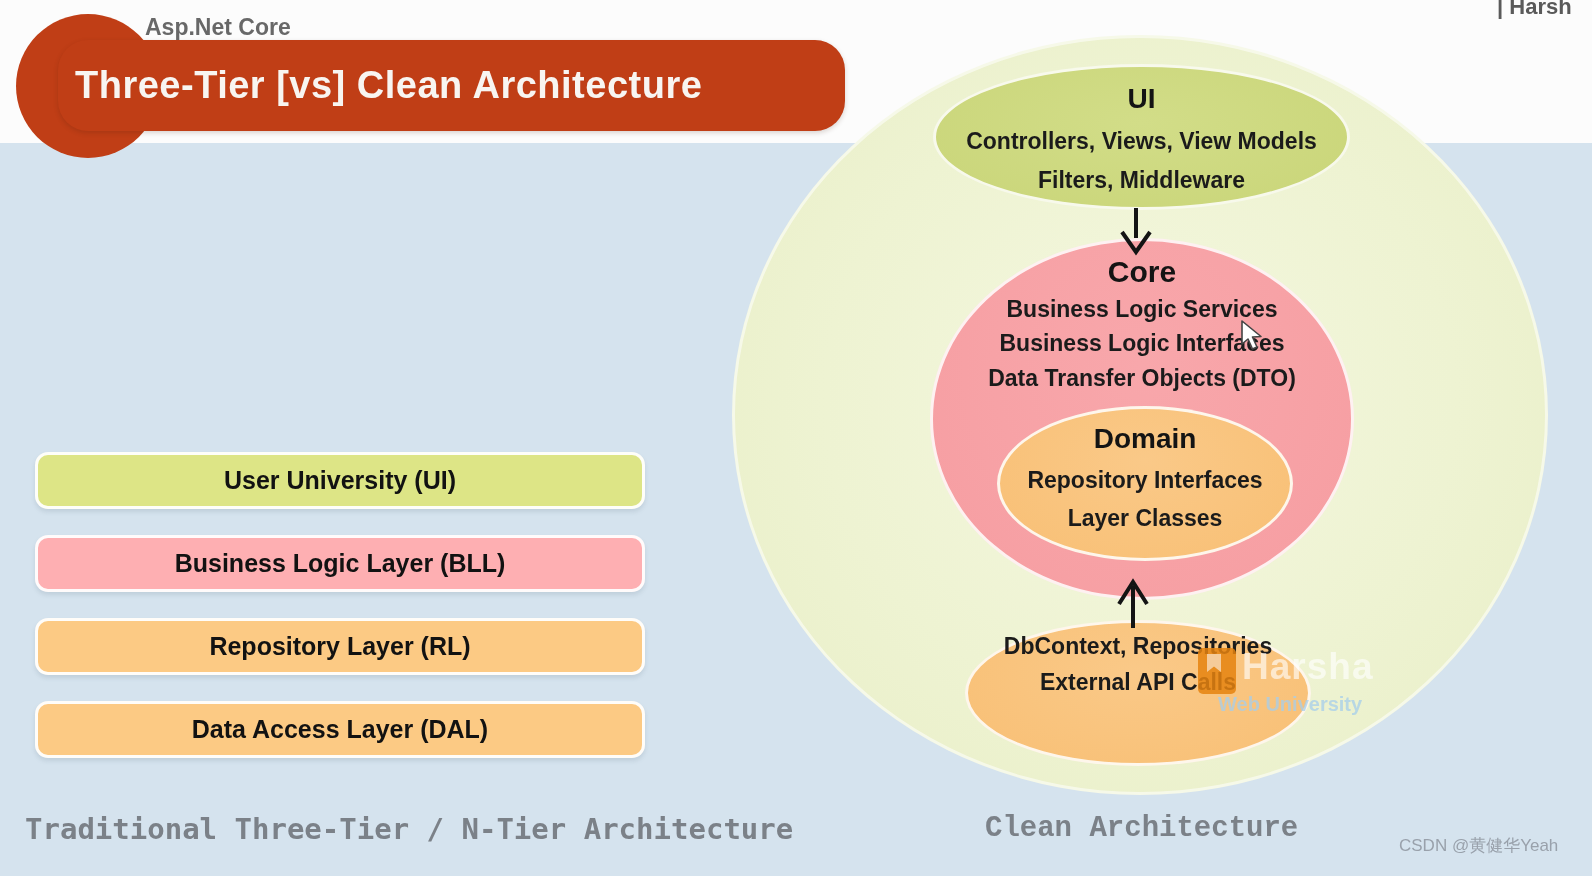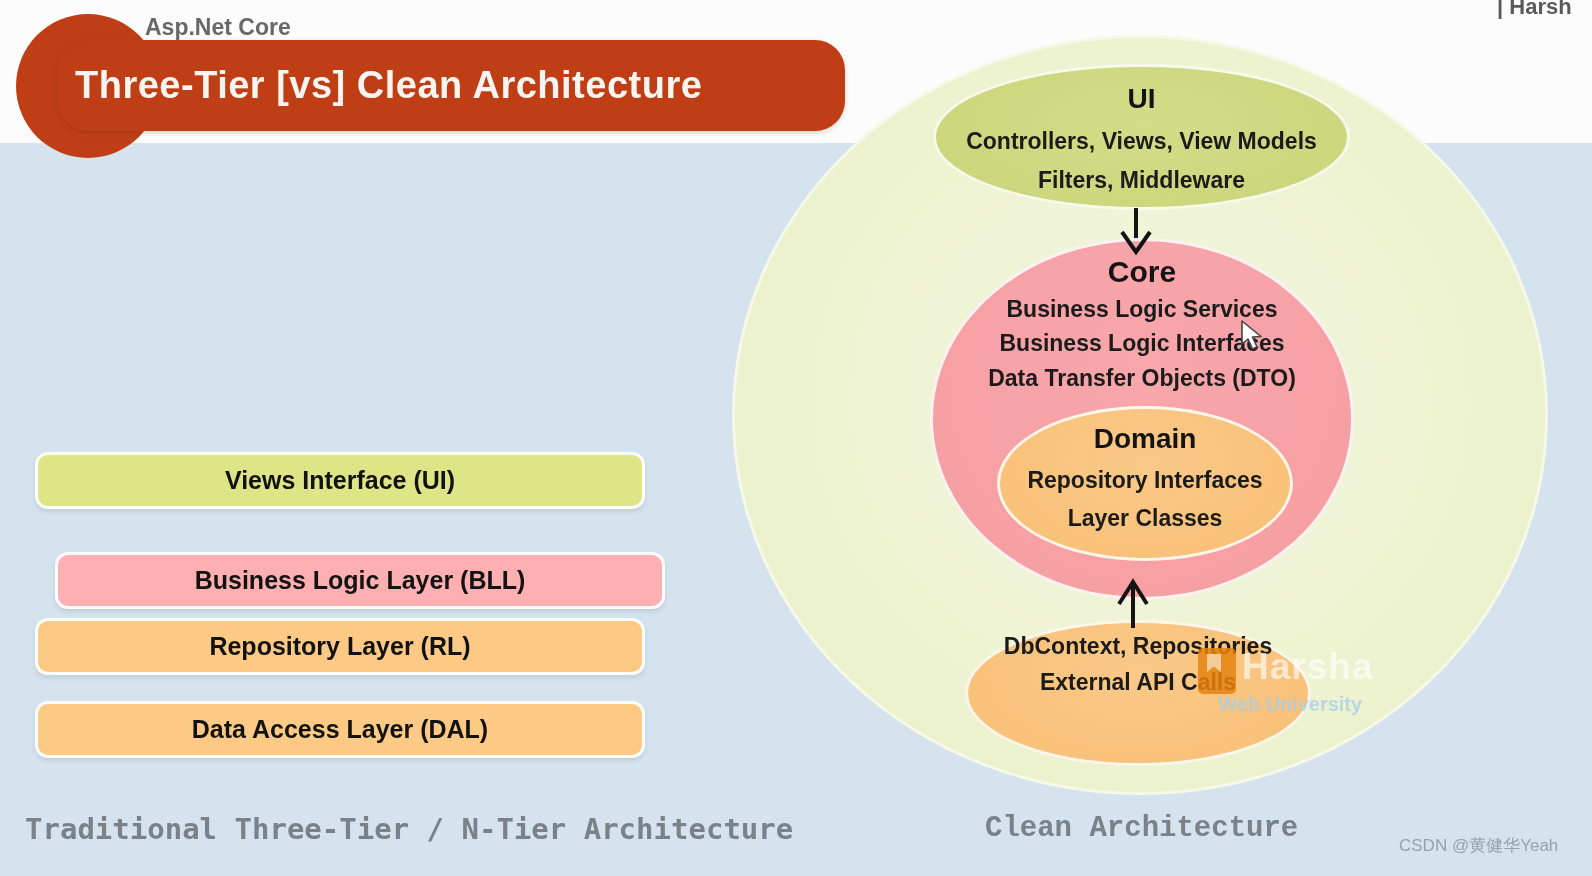--- a/index.html
+++ b/index.html
@@ -53,21 +53,21 @@
   .arrow{z-index:3;}
 
   
   .tier-box{
     left:35px;width:610px;height:57px;border-radius:13px;z-index:2;
     border:3px solid rgba(255,255,255,0.95);box-sizing:border-box;
     display:flex;align-items:center;justify-content:center;
     box-shadow:0 3px 4px rgba(100,120,140,0.18);
   }
   .tier-box .label{font-size:25px;font-weight:700;color:#121212;white-space:nowrap;}
-  .tier-ui{top:452px;} .tier-bll{top:552px;margin-left:20px;} .tier-rl{top:618px;} .tier-dal{top:701px;}
+  .tier-ui{top:452px;} .tier-bll{top:535px;} .tier-rl{top:618px;} .tier-dal{top:701px;}
 
   
   .caption{
     font-family:"DejaVu Sans Mono", monospace;font-weight:700;
     font-size:29px;color:#7b8188;white-space:nowrap;z-index:4;
   }
   .caption-left{left:25px;top:812px;text-align:center;}
   .caption-right{left:985px;top:812px;font-family:Liberation Mono, monospace;}
 
   
@@ -133,21 +133,21 @@
   <line x1="22" y1="8" x2="22" y2="50" stroke="#141414" stroke-width="4"></line>
   <polyline points="8,26 22,4 36,26" fill="none" stroke="#141414" stroke-width="4" stroke-linejoin="miter"></polyline>
 </svg>
 
 <div class="abs ring infra-ellipse">
   <span class="line pre">DbContext,  Repositories</span>
   <span class="line">External API Calls</span>
 </div>
 
 <div class="abs tier-box tier-ui" style="background: rgb(221, 229, 134);">
-  <span class="label">Views Interface (UI)</span>
+  <span class="label">User University (UI)</span>
 </div>
 <div class="abs tier-box tier-bll" style="background: rgb(254, 175, 178);">
   <span class="label">Business Logic Layer (BLL)</span>
 </div>
 <div class="abs tier-box tier-rl" style="background: rgb(252, 202, 132);">
   <span class="label">Repository Layer (RL)</span>
 </div>
 <div class="abs tier-box tier-dal" style="background: rgb(252, 202, 132);">
   <span class="label">Data Access Layer (DAL)</span>
 </div>

